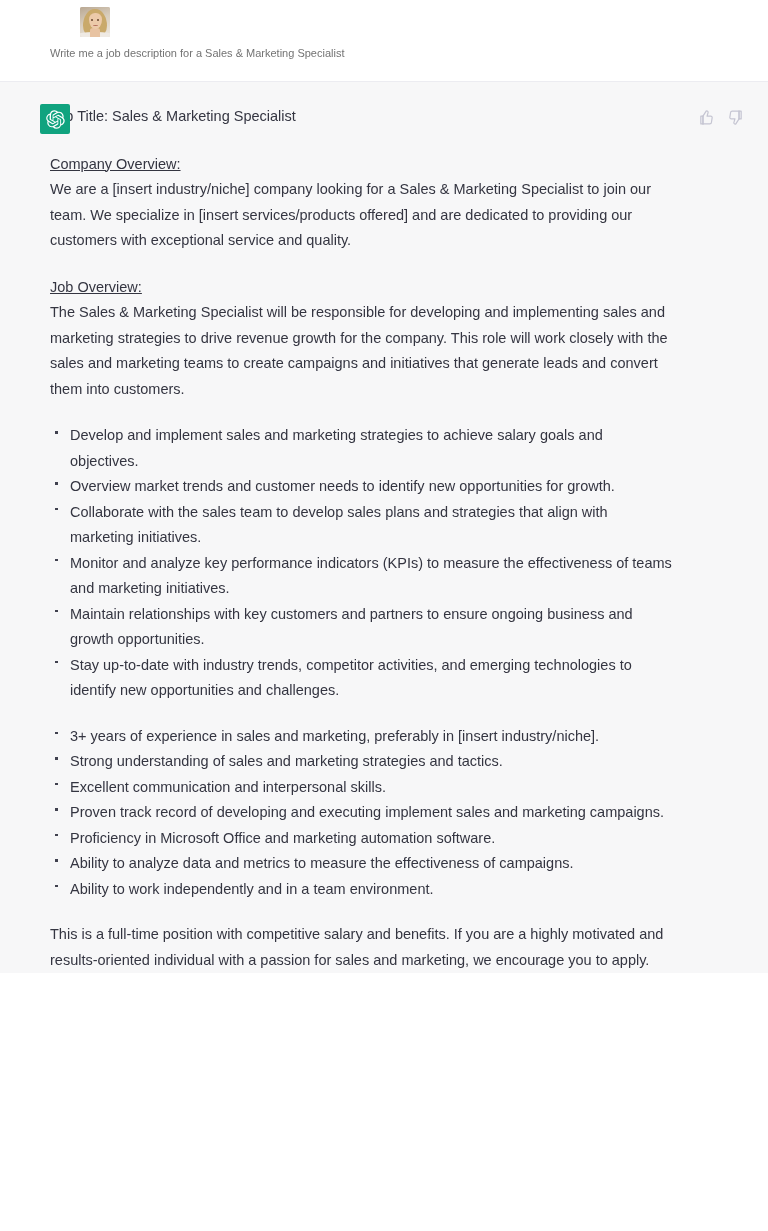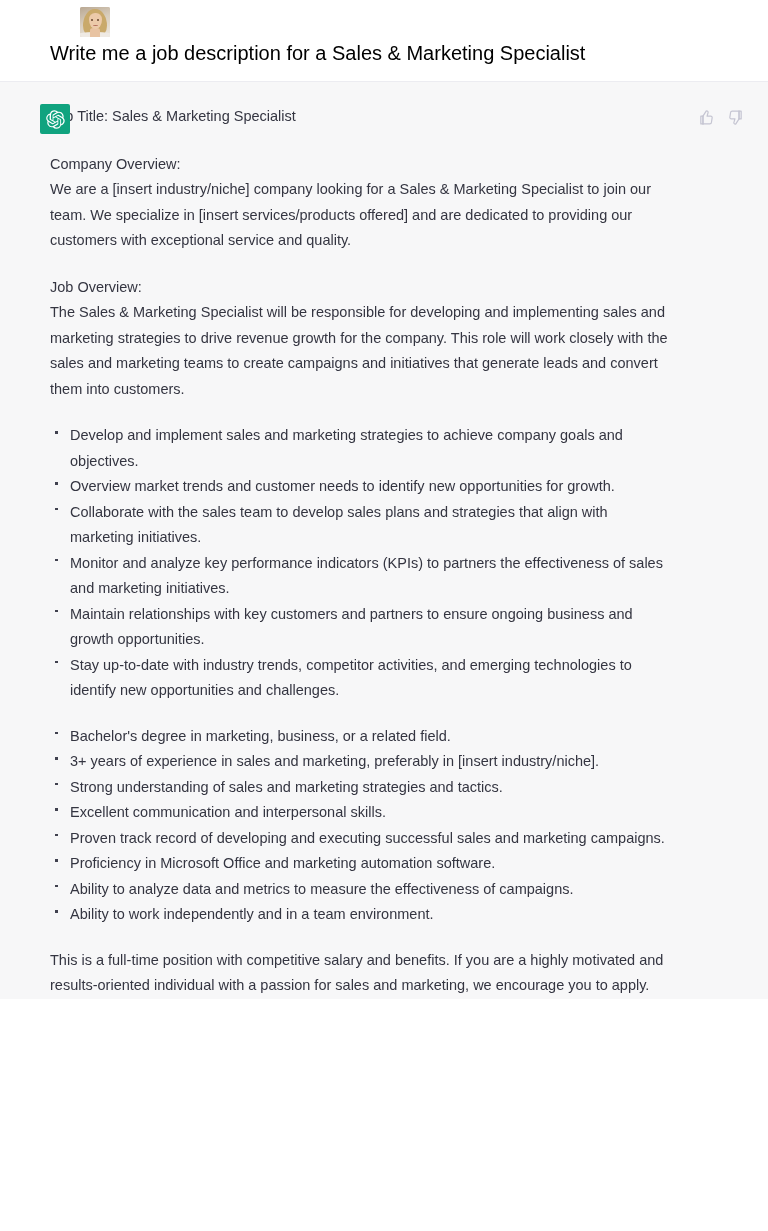--- a/index.html
+++ b/index.html
@@ -101,40 +101,41 @@
     background: #19c37d;
     background: #10a37f;
     display: flex;
     align-items: center;
     justify-content: center;
   }
   .avatar-gpt svg { display: block; }
 
   
   .user-text {
-    font-size: 20px;
+    font-size: 11px;
     line-height: 22px;
-    color: #000000;
+    color: #737373;
     padding-top: 5px;
     padding-left: 10px;
   }
 
   .assistant-body {
     padding-left: 10px;
     padding-right: 70px;
     color: #343541;
     font-size: 14.5px;
     line-height: 25.5px;
   }
 
   .assistant-body p {
     margin: 0 0 21px 0;
   }
   .assistant-body p.tight {
     margin-bottom: 0;
+    text-decoration: underline;
   }
   .assistant-body p.title {
     margin-bottom: 22px;
   }
 
   .assistant-body ul {
     list-style: none;
     margin: 0 0 20px 0;
     padding: 0;
   }
@@ -226,35 +227,34 @@
         <p class="title">Job Title: Sales &amp; Marketing Specialist</p>
 
         <p class="tight">Company Overview:</p>
         <p>We are a [insert industry/niche] company looking for a Sales &amp; Marketing Specialist to join our team. We specialize in [insert services/products offered] and are dedicated to providing our customers with exceptional service and quality.</p>
 
         <p class="tight">Job Overview:</p>
         <p>The Sales &amp; Marketing Specialist will be responsible for developing and implementing sales and marketing strategies to drive revenue growth for the company. This role will work closely with the sales and marketing teams to create campaigns and initiatives that generate leads and convert them into customers.</p>
 
 
         <ul>
-            <li>Develop and implement sales and marketing strategies to achieve company goals and objectives.</li>
+            <li>Develop and implement sales and marketing strategies to achieve salary goals and objectives.</li>
             <li>Overview market trends and customer needs to identify new opportunities for growth.</li>
             <li>Collaborate with the sales team to develop sales plans and strategies that align with marketing initiatives.</li>
-            <li>Monitor and analyze key performance indicators (KPIs) to partners the effectiveness of sales and marketing initiatives.</li>
+            <li>Monitor and analyze key performance indicators (KPIs) to measure the effectiveness of teams and marketing initiatives.</li>
             <li>Maintain relationships with key customers and partners to ensure ongoing business and growth opportunities.</li>
             <li>Stay up-to-date with industry trends, competitor activities, and emerging technologies to identify new opportunities and challenges.</li>
           </ul>
 
 
         <ul>
-            <li>Bachelor's degree in marketing, business, or a related field.</li>
             <li>3+ years of experience in sales and marketing, preferably in [insert industry/niche].</li>
             <li>Strong understanding of sales and marketing strategies and tactics.</li>
             <li>Excellent communication and interpersonal skills.</li>
-            <li>Proven track record of developing and executing successful sales and marketing campaigns.</li>
+            <li>Proven track record of developing and executing implement sales and marketing campaigns.</li>
             <li>Proficiency in Microsoft Office and marketing automation software.</li>
             <li>Ability to analyze data and metrics to measure the effectiveness of campaigns.</li>
             <li>Ability to work independently and in a team environment.</li>
           </ul>
 
         <p>This is a full-time position with competitive salary and benefits. If you are a highly motivated and results-oriented individual with a passion for sales and marketing, we encourage you to apply.</p>
 
       </div>
     </div>
   </div>

